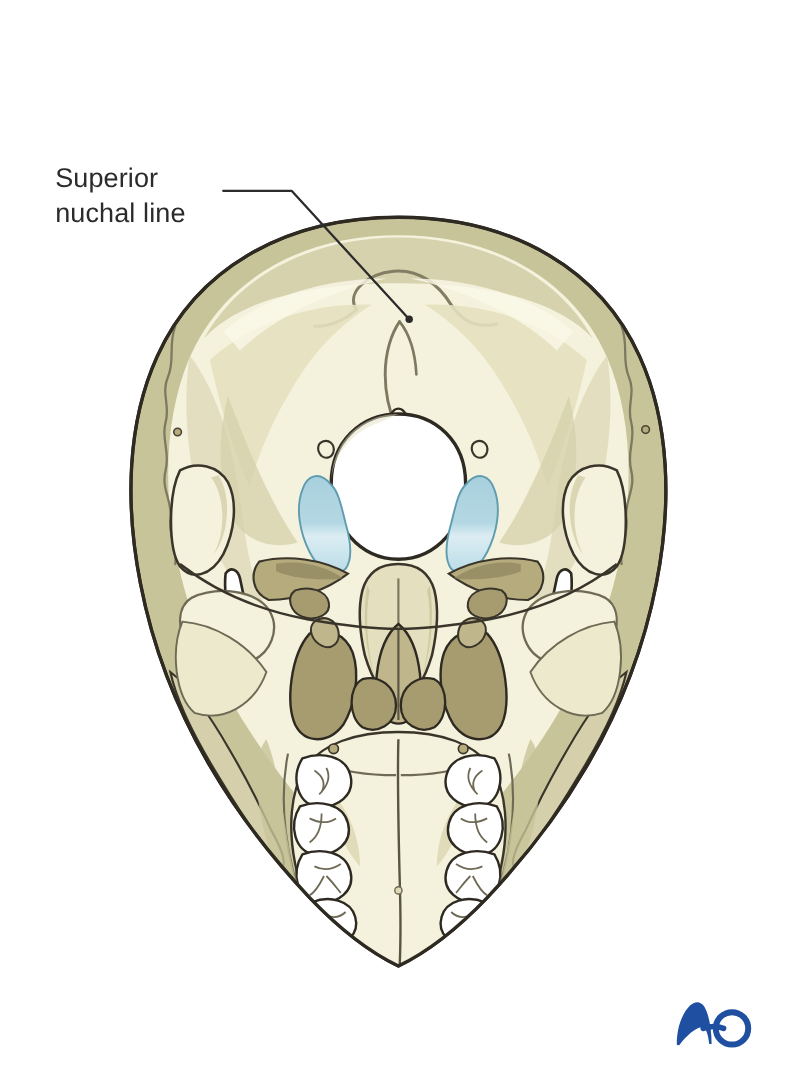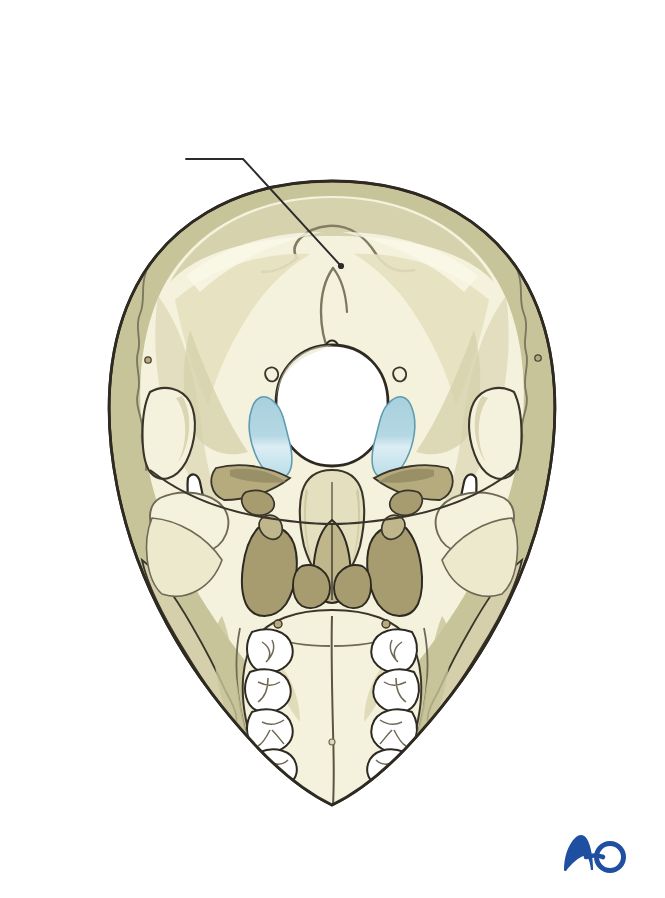--- a/index.html
+++ b/index.html
@@ -404,20 +404,21 @@
              C 514,596 536,543 547,486
              C 560,420 558,352 533,297
              C 501,226 429,181 332,181 Z" fill="none" stroke="#2e2a22" stroke-width="2.8"></path>
 
     <g>
       <path d="M186,159 L243,159 L341,266" fill="none" stroke="#2b2b2b" stroke-width="1.9" stroke-linecap="round" stroke-linejoin="round"></path>
       <circle cx="341" cy="266" r="3.1" fill="#2b2b2b"></circle>
     </g>
   </svg>
 
+  <div class="label-text"><span>Superior</span><br><span>nuchal line</span></div>
 
   <div class="logo-text">
     <svg width="68" height="46" viewBox="0 0 68 46" xmlns="http://www.w3.org/2000/svg">
       <path d="M4,40
                C 4,27 8,15 15,8
                C 19,4 24,4 27,9
                C 31,16 33,28 33,40
                C 33,40 31,40 31,40
                C 30,31 28,25 24,26
                C 19,27 12,33 6,41

